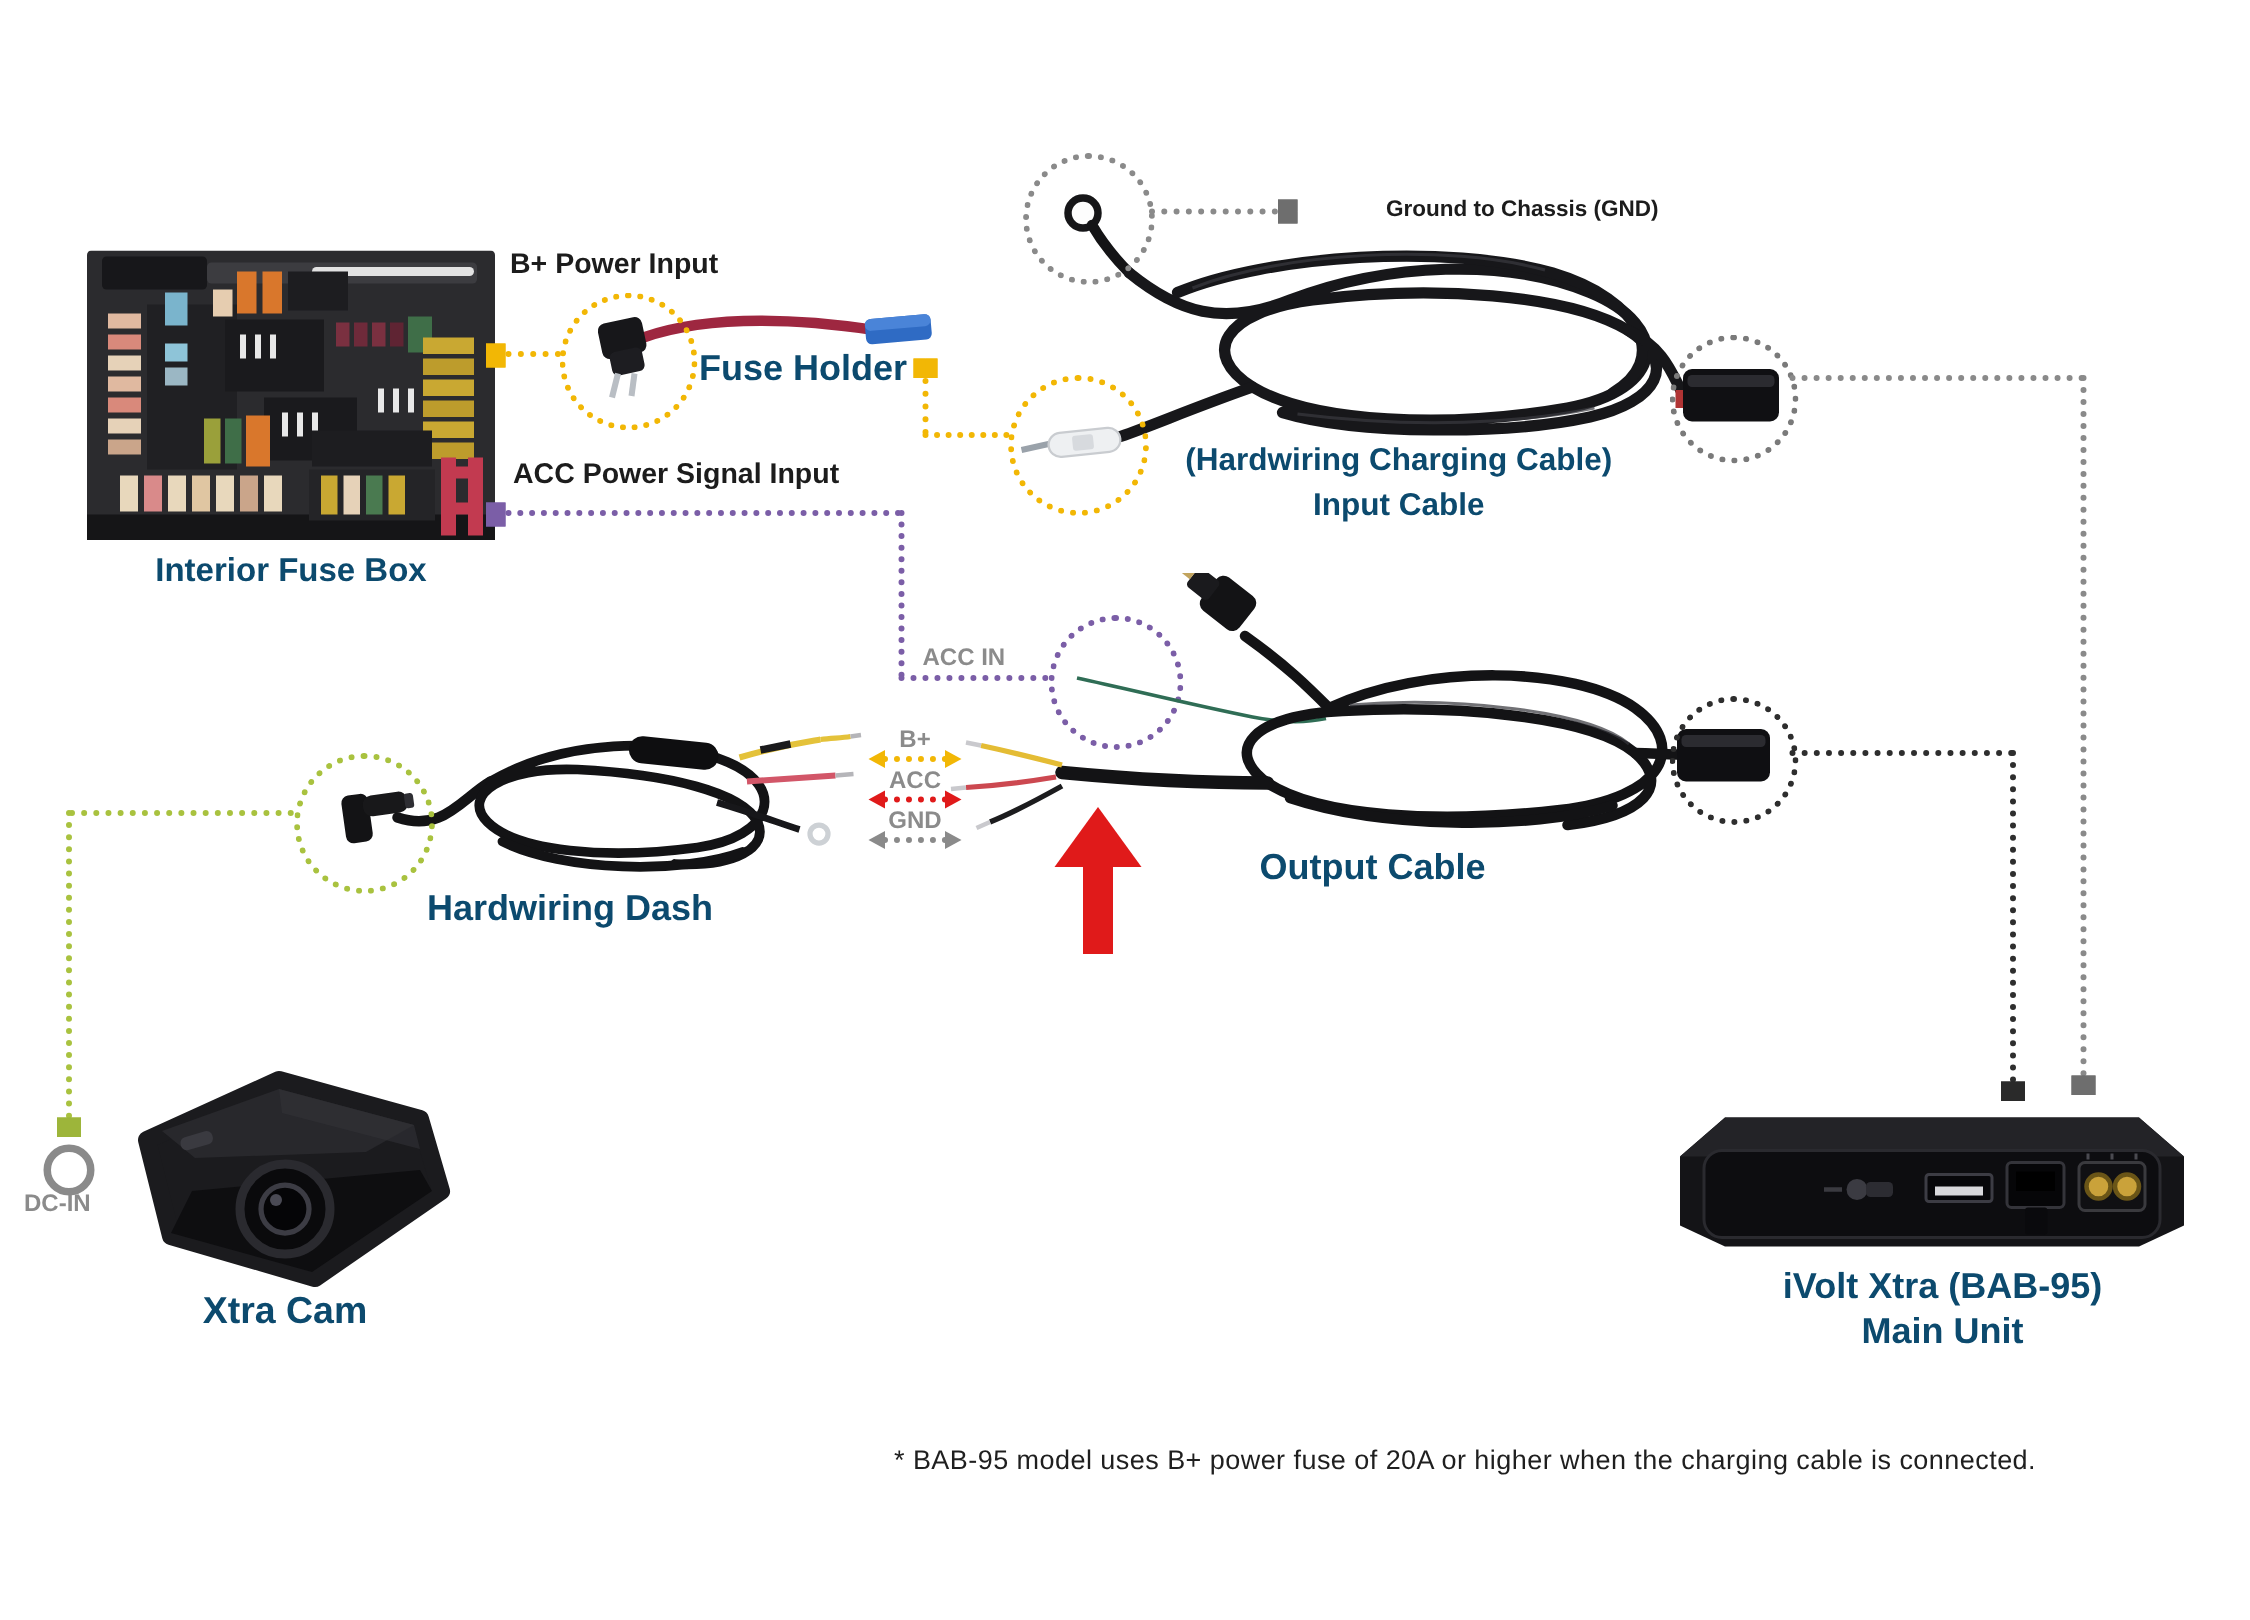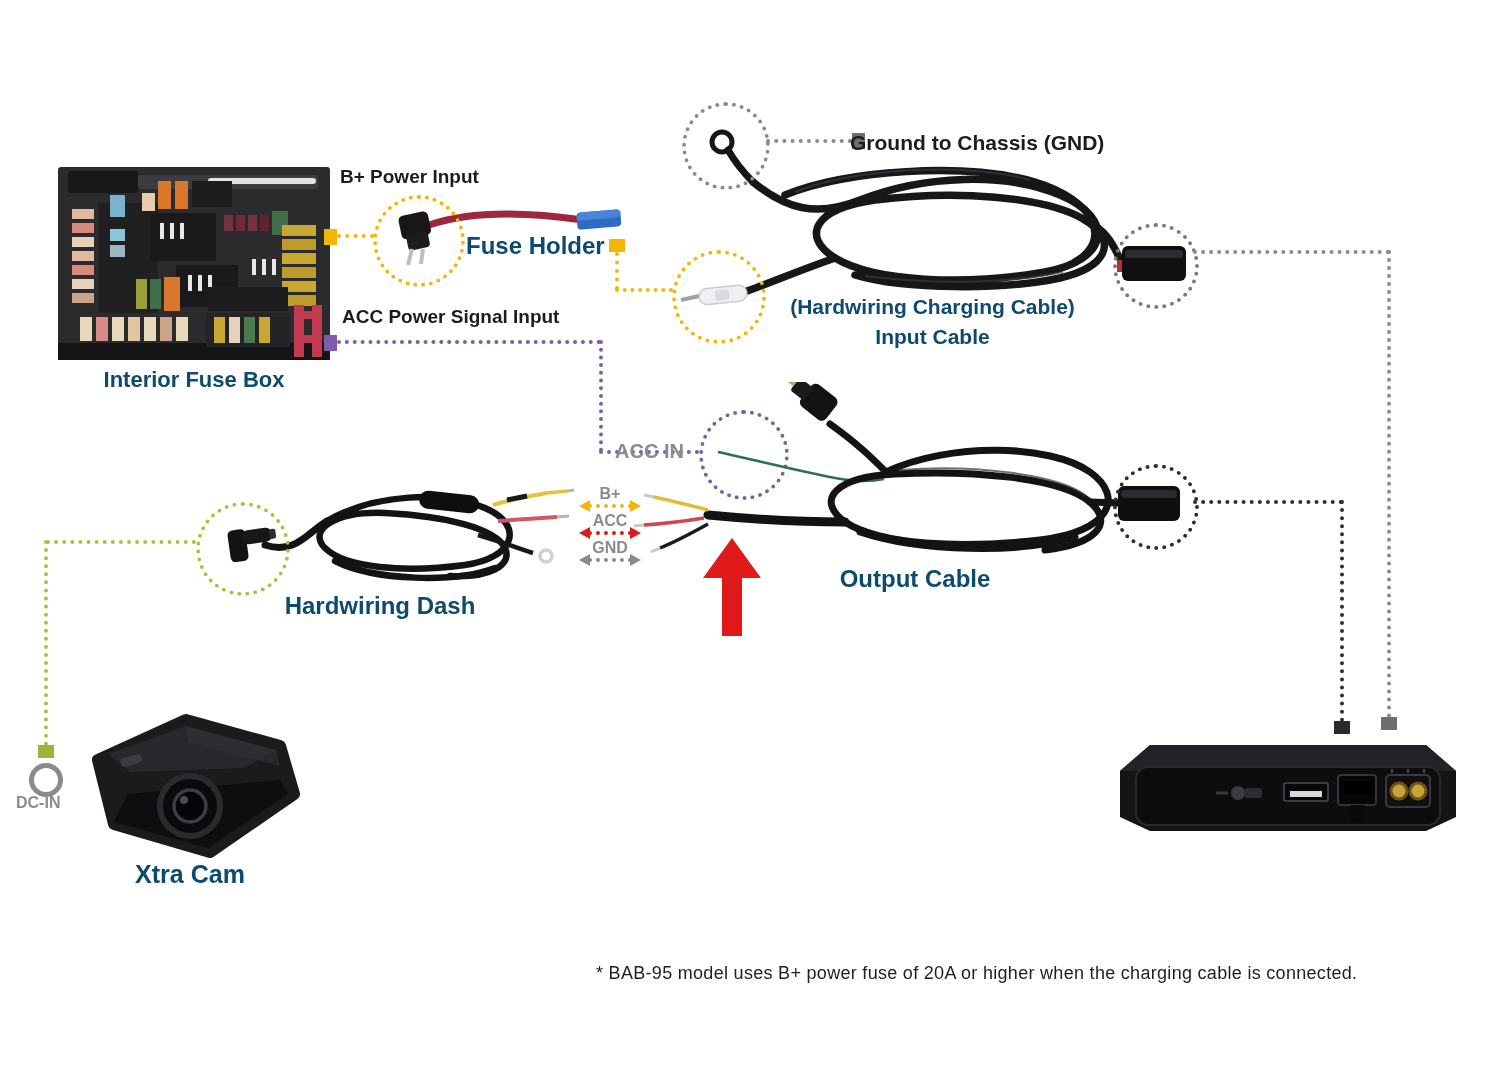--- a/index.html
+++ b/index.html
@@ -173,21 +173,21 @@
   <div class="hdot ydot" style="left:337px;top:234px;width:37px;"></div>
 
   <div class="tri tri-up c-yellow" style="left:609px;top:239px;"></div>
   <div class="vdot ydotv" style="left:615px;top:252px;height:38px;"></div>
   <div class="hdot ydot" style="left:615px;top:288px;width:58px;"></div>
 
   <div class="tri tri-left c-purple" style="left:324px;top:335px;"></div>
   <div class="hdot pdot" style="left:337px;top:340px;width:264px;"></div>
   <div class="vdot pdotv" style="left:599px;top:340px;height:112px;"></div>
   <div class="hdot pdot" style="left:599px;top:450px;width:100px;"></div>
-  <div class="lbl gray" style="left:615px;top:440px;font-size:20px;">ACC IN</div>
+  <div class="lbl gray" style="left:615px;top:430px;font-size:16px;">ACC IN</div>
 
   <svg class="abs" style="left:665px;top:100px;" width="545" height="210" viewBox="0 0 545 210">
 
     <circle cx="57" cy="42" r="10" fill="#fdfdfd" stroke="#161618" stroke-width="5"></circle>
     <path d="M63,50 C70,62 78,72 88,82" stroke="#141416" stroke-width="7" fill="none" stroke-linecap="round"></path>
 
     <g stroke="#17171a" stroke-width="7.5" fill="none" stroke-linecap="round">
       <path d="M88,82 C120,108 150,118 195,100 C260,75 340,72 395,95 C450,118 445,160 380,172 C300,186 210,182 170,158 C135,136 150,108 210,100 C290,90 380,96 420,120 C455,142 440,168 395,178 C340,190 240,190 190,175"></path>
       <path d="M120,95 C180,70 300,62 370,82 C430,100 448,140 410,162"></path>
       <path d="M170,158 C130,172 105,183 82,191"></path>
@@ -205,21 +205,21 @@
     </g>
 
     <rect x="452" y="160" width="13" height="12" fill="#b13434"></rect>
     <rect x="457" y="146" width="64" height="35" rx="6" fill="#101013"></rect>
     <rect x="460" y="150" width="58" height="8" rx="3" fill="#2b2b30"></rect>
   </svg>
 
   <div class="dotcircle" style="left:682px;top:102px;width:80px;height:80px;border:4px dotted #8a8a8a;"></div>
   <div class="hdot gdot" style="left:766px;top:139px;width:86px;"></div>
   <div class="tri tri-right c-gray" style="left:852px;top:133px;"></div>
-  <div class="lbl black" style="left:850px;top:131px;font-size:21px;">Ground to Chassis (GND)</div>
+  <div class="lbl black" style="left:924px;top:131px;font-size:15px;">Ground to Chassis (GND)</div>
 
   <div class="dotcircle" style="left:672px;top:250px;width:86px;height:86px;border:4px dotted #f2b705;"></div>
   <div class="dotcircle" style="left:1113px;top:223px;width:78px;height:78px;border:4px dotted #7a7a7a;"></div>
 
   <div class="lbl blue center" style="left:760px;top:292px;width:345px;font-size:21px;line-height:30px;white-space:normal;">
     <div>(Hardwiring Charging Cable)</div>
     <div>Input Cable</div>
   </div>
 
   <div class="hdot gdot" style="left:1193px;top:250px;width:197px;"></div>
@@ -360,16 +360,20 @@
 
     <rect x="278" y="42" width="44" height="32" rx="4" fill="#101013" stroke="#3a3a3e" stroke-width="2"></rect>
     <circle cx="291" cy="58" r="8" fill="#caa23a" stroke="#6a5517" stroke-width="3"></circle>
     <circle cx="310" cy="58" r="8" fill="#caa23a" stroke="#6a5517" stroke-width="3"></circle>
     <g stroke="#4a4a50" stroke-width="2">
         <line x1="284" y1="36" x2="284" y2="40"></line>
         <line x1="300" y1="36" x2="300" y2="40"></line>
         <line x1="316" y1="36" x2="316" y2="40"></line>
       </g>
   </svg>
+  <div class="lbl blue center" style="left:1130px;top:843px;width:330px;font-size:24px;line-height:30px;white-space:normal;">
+    <div>iVolt Xtra (BAB-95)</div>
+    <div>Main Unit</div>
+  </div>
 
   <div class="lbl" style="left:596px;top:963px;font-size:18px;color:#1f1f1f;letter-spacing:0.3px;">* BAB-95 model uses B+ power fuse of 20A or higher when the charging cable is connected.</div>
 
 </div>
 
 </body></html>

